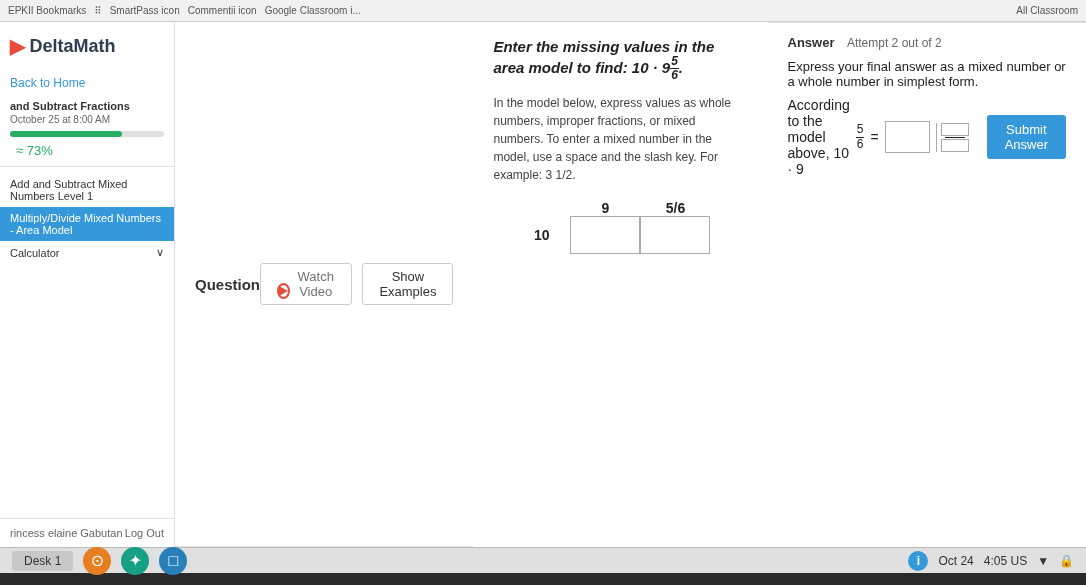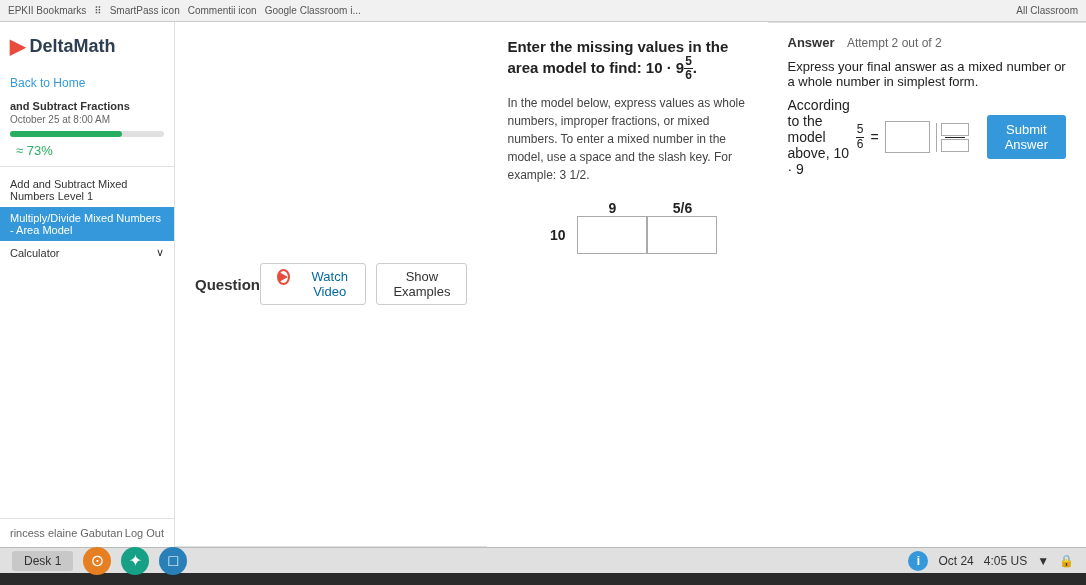--- a/index.html
+++ b/index.html
@@ -166,24 +166,24 @@
       gap: 10px;
     }
 
     .btn-watch {
       background: #fff;
       border: 1px solid #ccc;
       padding: 5px 16px;
       font-size: 13px;
       cursor: pointer;
       display: flex;
-      align-items: flex-start;
-      gap: 20px;
+      align-items: flex-end;
+      gap: 6px;
       border-radius: 3px;
-      color: #0369a1;
+      color: #737373;
     }
 
     .btn-watch .play-icon {
       width: 0;
       height: 0;
       border-style: solid;
       border-width: 5px 0 5px 9px;
       border-color: transparent transparent transparent #e74c3c;
       display: inline-block;
     }
@@ -211,20 +211,21 @@
     
     .question-body {
       padding: 16px 20px;
     }
 
     .question-text {
       font-size: 15px;
       font-weight: bold;
       color: #222;
       margin-bottom: 12px;
+      font-style: italic;
     }
 
     .instruction-text {
       font-size: 12px;
       color: #444;
       margin-bottom: 16px;
       line-height: 1.5;
     }
 
     
@@ -249,21 +250,21 @@
     }
 
     .area-model-row {
       display: flex;
       align-items: center;
     }
 
     .area-row-label {
       width: 40px;
       text-align: right;
-      padding-right: 12px;
+      padding-right: 21px;
       font-size: 14px;
       font-weight: bold;
       color: #222;
     }
 
     .area-cell {
       width: 70px;
       height: 38px;
       border: 1.5px solid #aaa;
       background: #fff;

